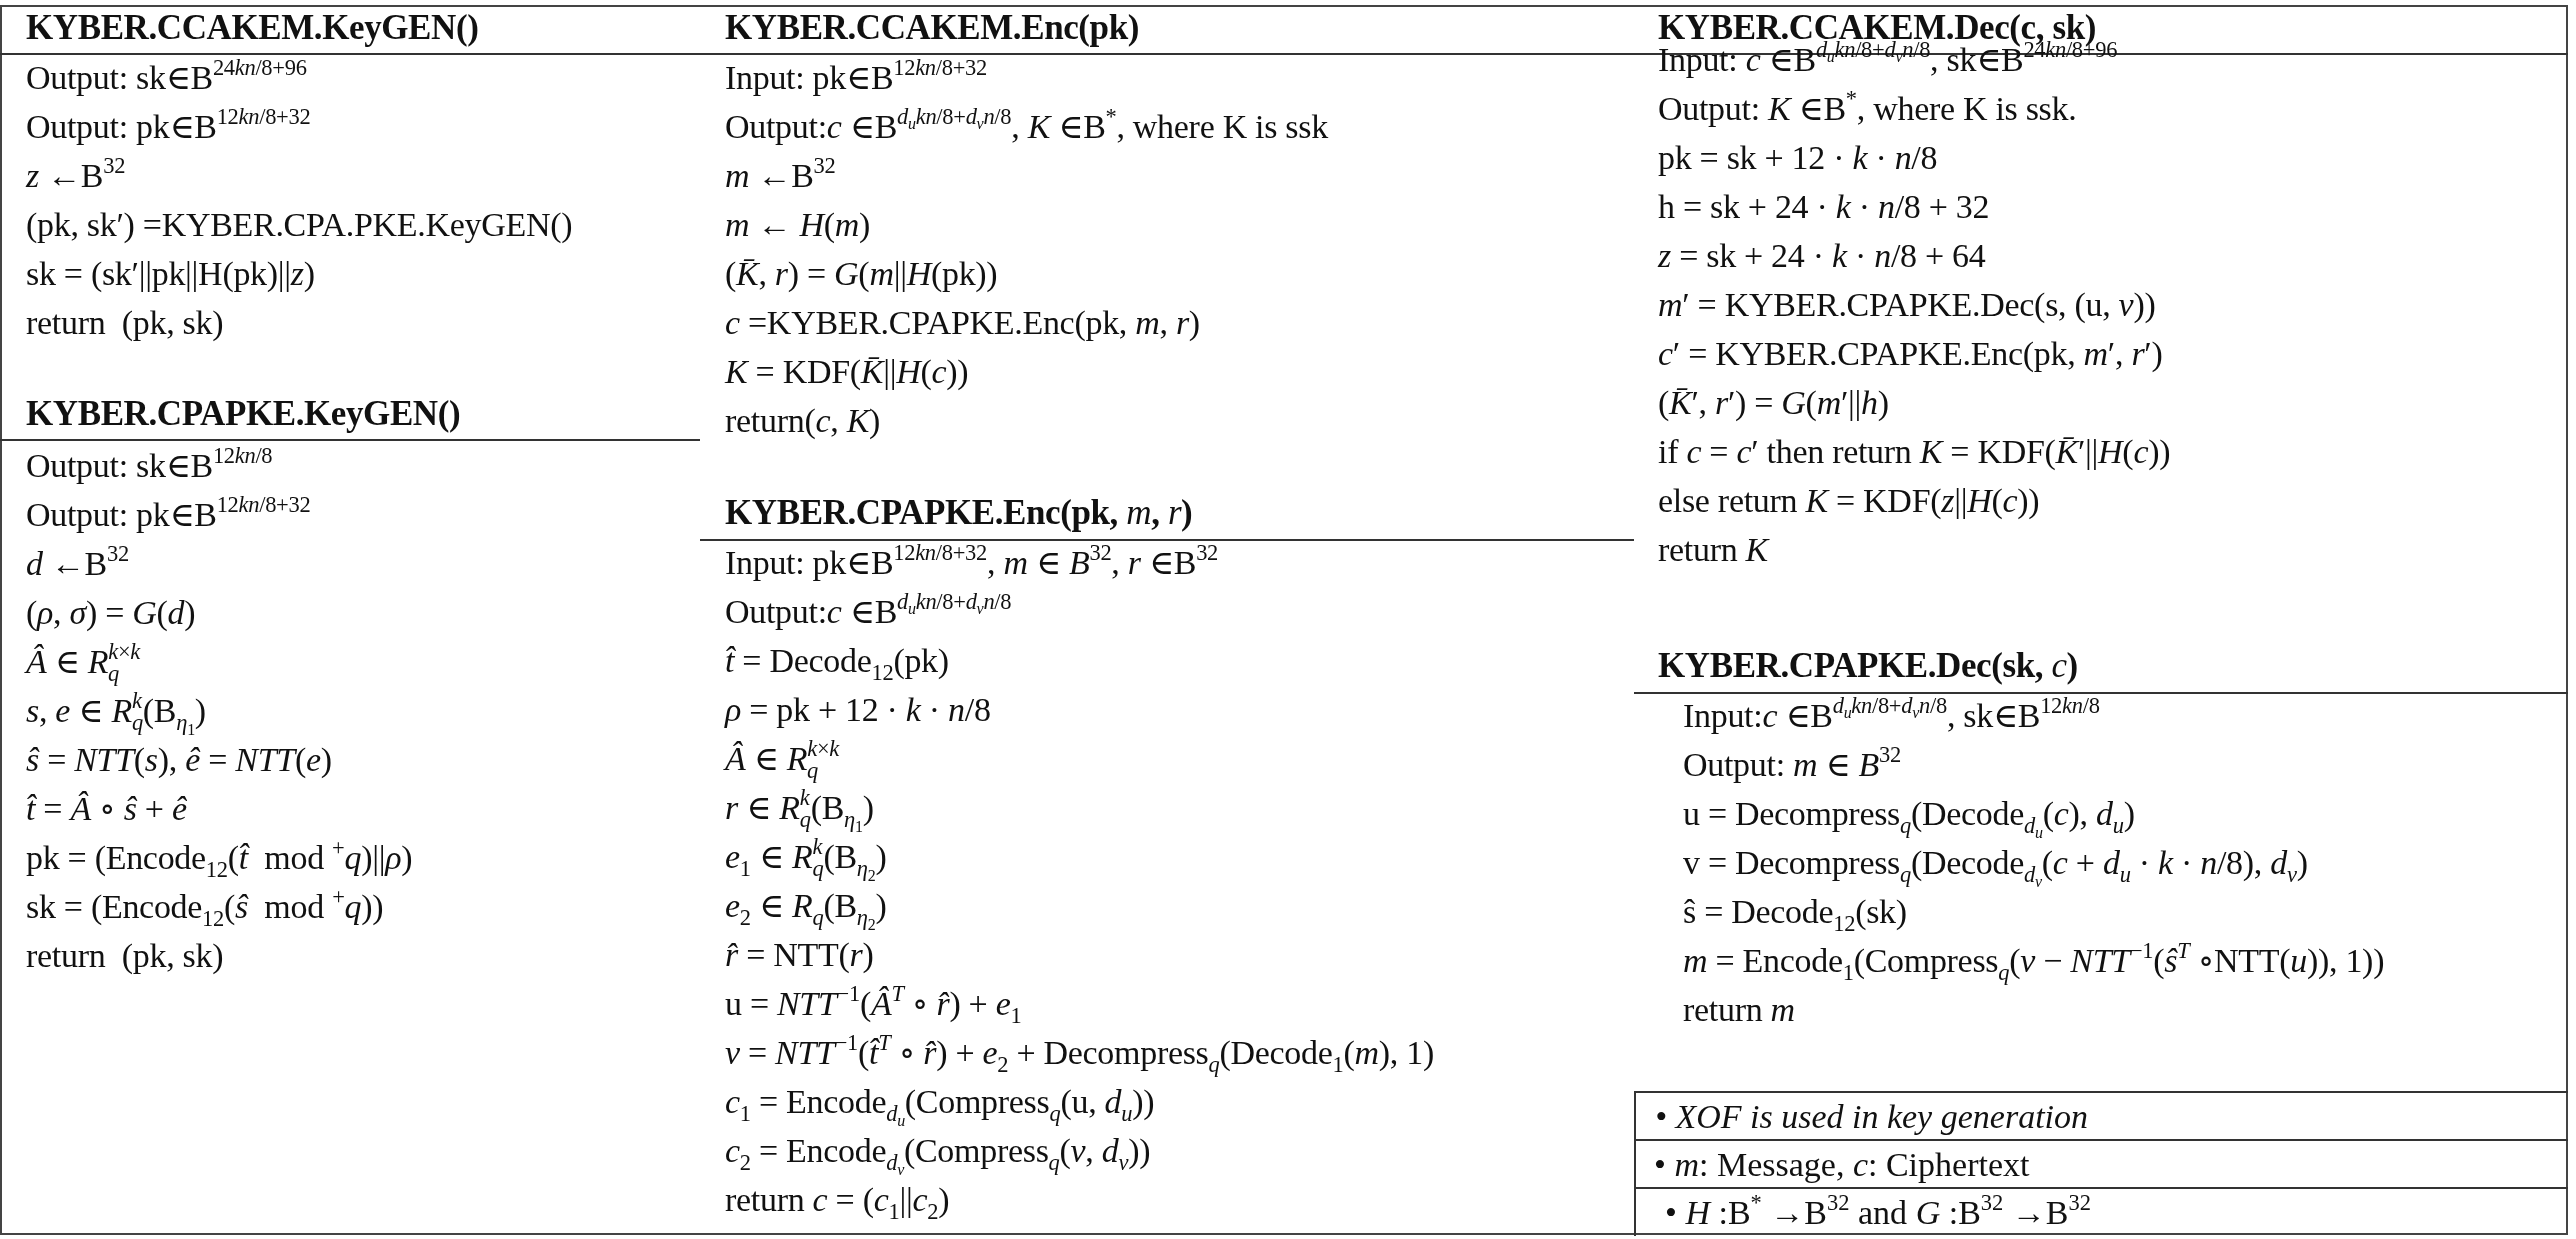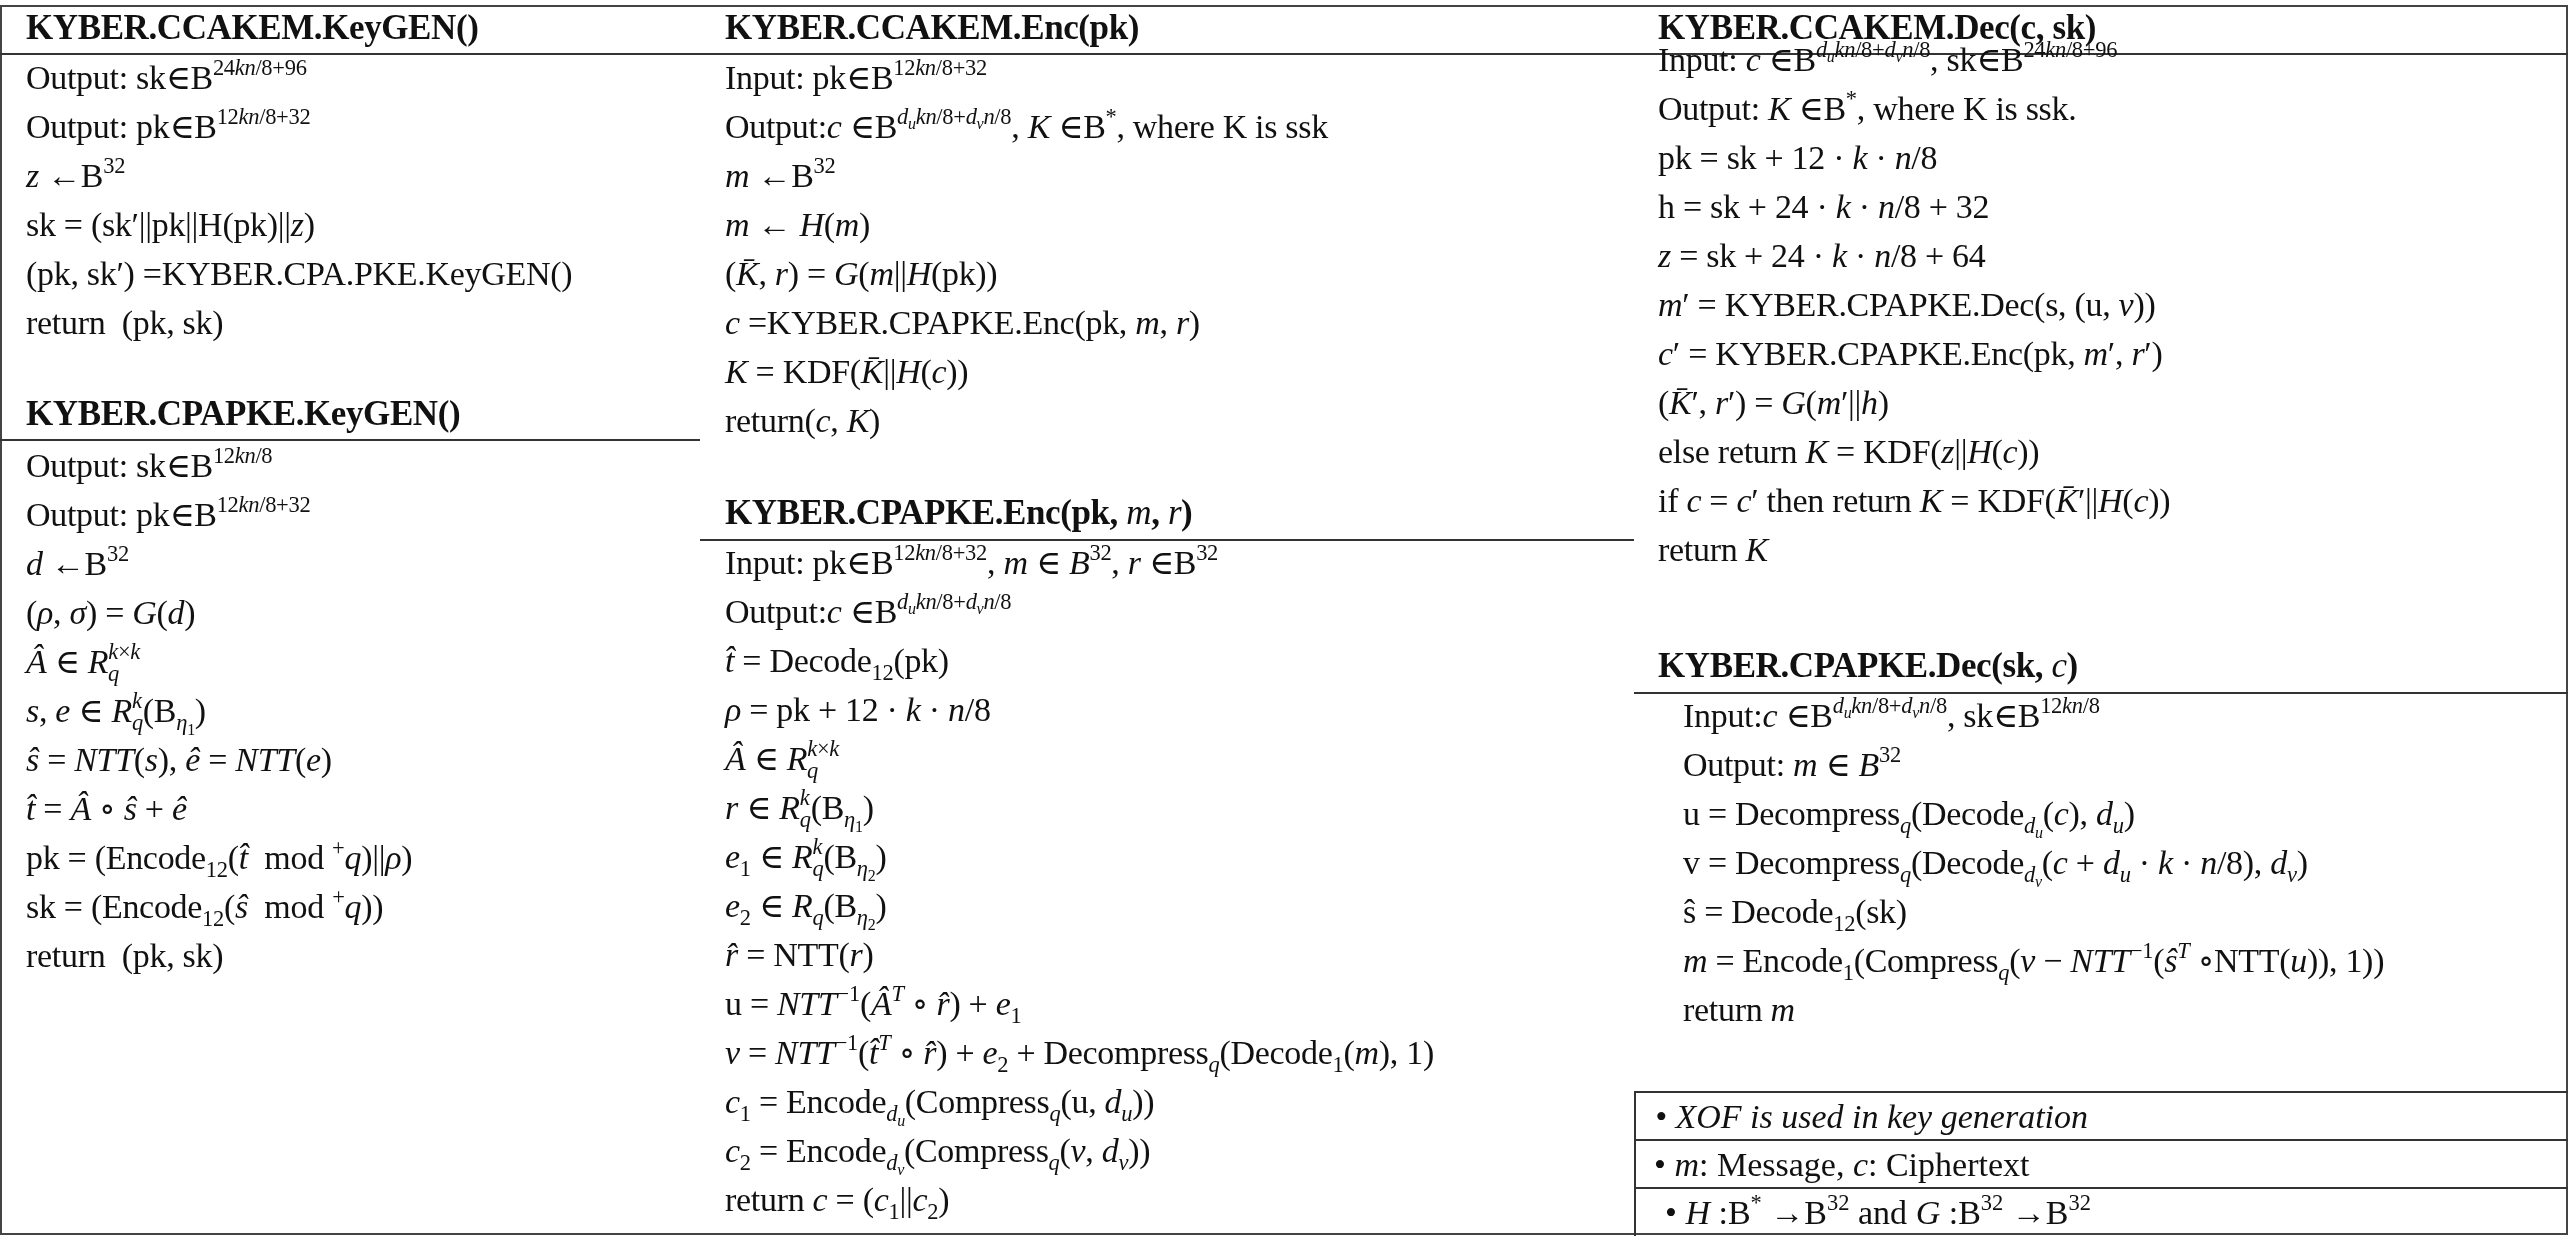--- a/index.html
+++ b/index.html
@@ -43,22 +43,22 @@
 
 <div class="hline" style="left:0; top:439px; width:700px; height:1.6px;"></div>
 <div class="hline" style="left:700px; top:539px; width:934px; height:1.6px;"></div>
 <div class="hline" style="left:1634px; top:692px; width:934px; height:1.6px;"></div>
 
 <div class="title" style="left:26px; top:8px;">KYBER.CCAKEM.KeyGEN()</div>
 <div class="lines" style="left:26px; top:53px;">
   <div class="ln"><b>Output:</b> sk∈B<sup>24<i>kn</i>/8+96</sup></div>
   <div class="ln"><b>Output:</b> pk∈B<sup>12<i>kn</i>/8+32</sup></div>
   <div class="ln"><i>z</i> ←B<sup>32</sup></div>
+  <div class="ln">(pk, sk′) =KYBER.CPA.PKE.KeyGEN()</div>
   <div class="ln">sk = (sk′||pk||H(pk)||<i>z</i>)</div>
-  <div class="ln">(pk, sk′) =KYBER.CPA.PKE.KeyGEN()</div>
   <div class="ln"><b>return</b>&nbsp; (pk, sk)</div>
 </div>
 
 <div class="title" style="left:26px; top:394px;">KYBER.CPAPKE.KeyGEN()</div>
 <div class="lines" style="left:26px; top:441px;">
   <div class="ln"><b>Output:</b> sk∈B<sup>12<i>kn</i>/8</sup></div>
   <div class="ln"><b>Output:</b> pk∈B<sup>12<i>kn</i>/8+32</sup></div>
   <div class="ln"><i>d</i> ←B<sup>32</sup></div>
   <div class="ln">(<i>ρ</i>, <i>σ</i>) = <i>G</i>(<i>d</i>)</div>
   <div class="ln"><i>Â</i> ∈ <i>R</i><sup><i>k</i>×<i>k</i></sup><sub style="margin-left:-32px;"><i>q</i></sub></div>
@@ -103,22 +103,22 @@
 <div class="title" style="left:1658px; top:8px;">KYBER.CCAKEM.Dec(c, sk)</div>
 <div class="lines" style="left:1658px; top:35px;">
   <div class="ln"><b>Input:</b> <i>c</i> ∈B<sup><i>d<sub>u</sub>kn</i>/8+<i>d<sub>v</sub>n</i>/8</sup>, sk∈B<sup>24<i>kn</i>/8+96</sup></div>
   <div class="ln"><b>Output:</b> <i>K</i> ∈B<sup>*</sup>, where K is ssk.</div>
   <div class="ln">pk = sk + 12 · <i>k</i> · <i>n</i>/8</div>
   <div class="ln">h = sk + 24 · <i>k</i> · <i>n</i>/8 + 32</div>
   <div class="ln"><i>z</i> = sk + 24 · <i>k</i> · <i>n</i>/8 + 64</div>
   <div class="ln"><i>m</i>′ = KYBER.CPAPKE.Dec(<b>s</b>, (<b>u</b>, <i>v</i>))</div>
   <div class="ln"><i>c</i>′ = KYBER.CPAPKE.Enc(pk, <i>m</i>′, <i>r</i>′)</div>
   <div class="ln">(<i>K̄</i>′, <i>r</i>′) = <i>G</i>(<i>m</i>′||<i>h</i>)</div>
+  <div class="ln"><b>if</b> <i>c</i> = <i>c</i>′ <b>then return</b> <i>K</i> = KDF(<i>K̄</i>′||<i>H</i>(<i>c</i>))</div>
   <div class="ln"><b>else return</b> <i>K</i> = KDF(<i>z</i>||<i>H</i>(<i>c</i>))</div>
-  <div class="ln"><b>if</b> <i>c</i> = <i>c</i>′ <b>then return</b> <i>K</i> = KDF(<i>K̄</i>′||<i>H</i>(<i>c</i>))</div>
   <div class="ln"><b>return</b> <i>K</i></div>
 </div>
 
 <div class="title" style="left:1658px; top:646px;"><span>KYBER.CPAPKE.Dec(sk, <i style="font-weight:normal;">c</i>)</span></div>
 <div class="lines" style="left:1658px; top:691px;margin-left:25px;">
   <div class="ln"><b>Input:</b><i>c</i> ∈B<sup><i>d<sub>u</sub>kn</i>/8+<i>d<sub>v</sub>n</i>/8</sup>, sk∈B<sup>12<i>kn</i>/8</sup></div>
   <div class="ln"><b>Output:</b> <i>m</i> ∈ <i>B</i><sup>32</sup></div>
   <div class="ln"><b>u</b> = Decompress<sub><i>q</i></sub>(Decode<sub><i>d<sub>u</sub></i></sub>(<i>c</i>), <i>d<sub>u</sub></i>)</div>
   <div class="ln">v = Decompress<sub><i>q</i></sub>(Decode<sub><i>d<sub>v</sub></i></sub>(<i>c</i> + <i>d<sub>u</sub></i> · <i>k</i> · <i>n</i>/8), <i>d<sub>v</sub></i>)</div>
   <div class="ln"><b>ŝ</b> = Decode<sub>12</sub>(sk)</div>

